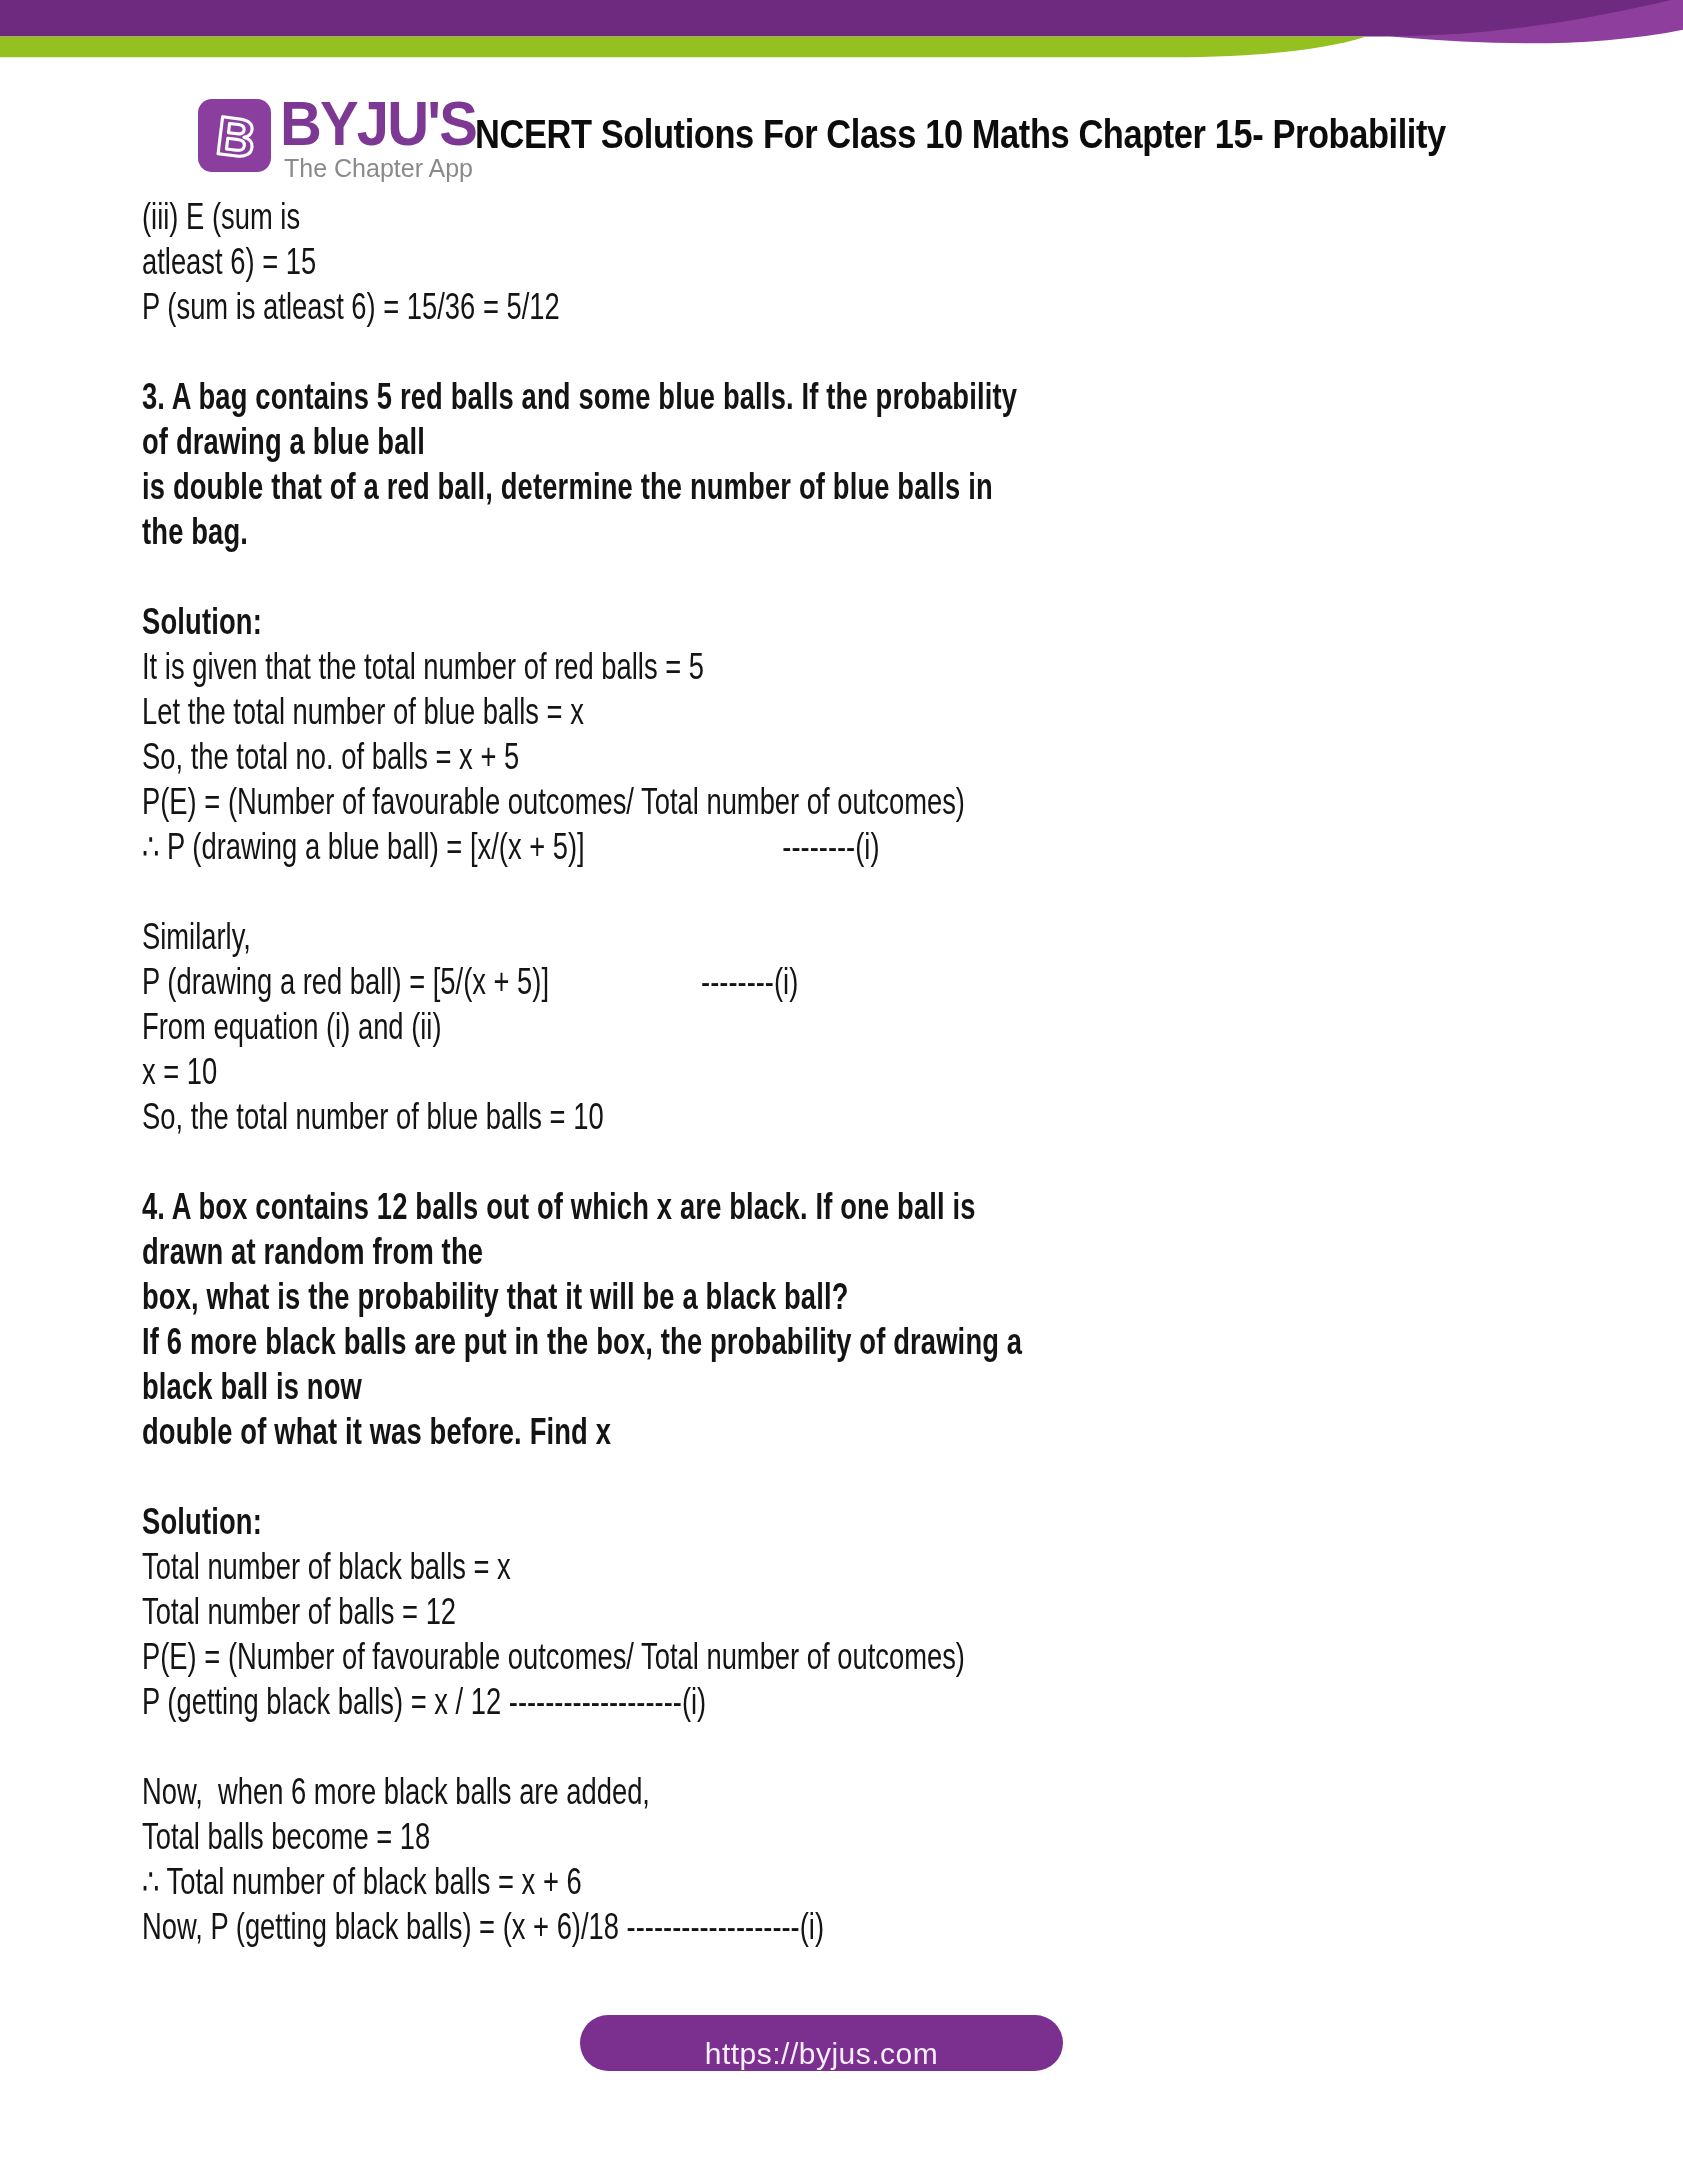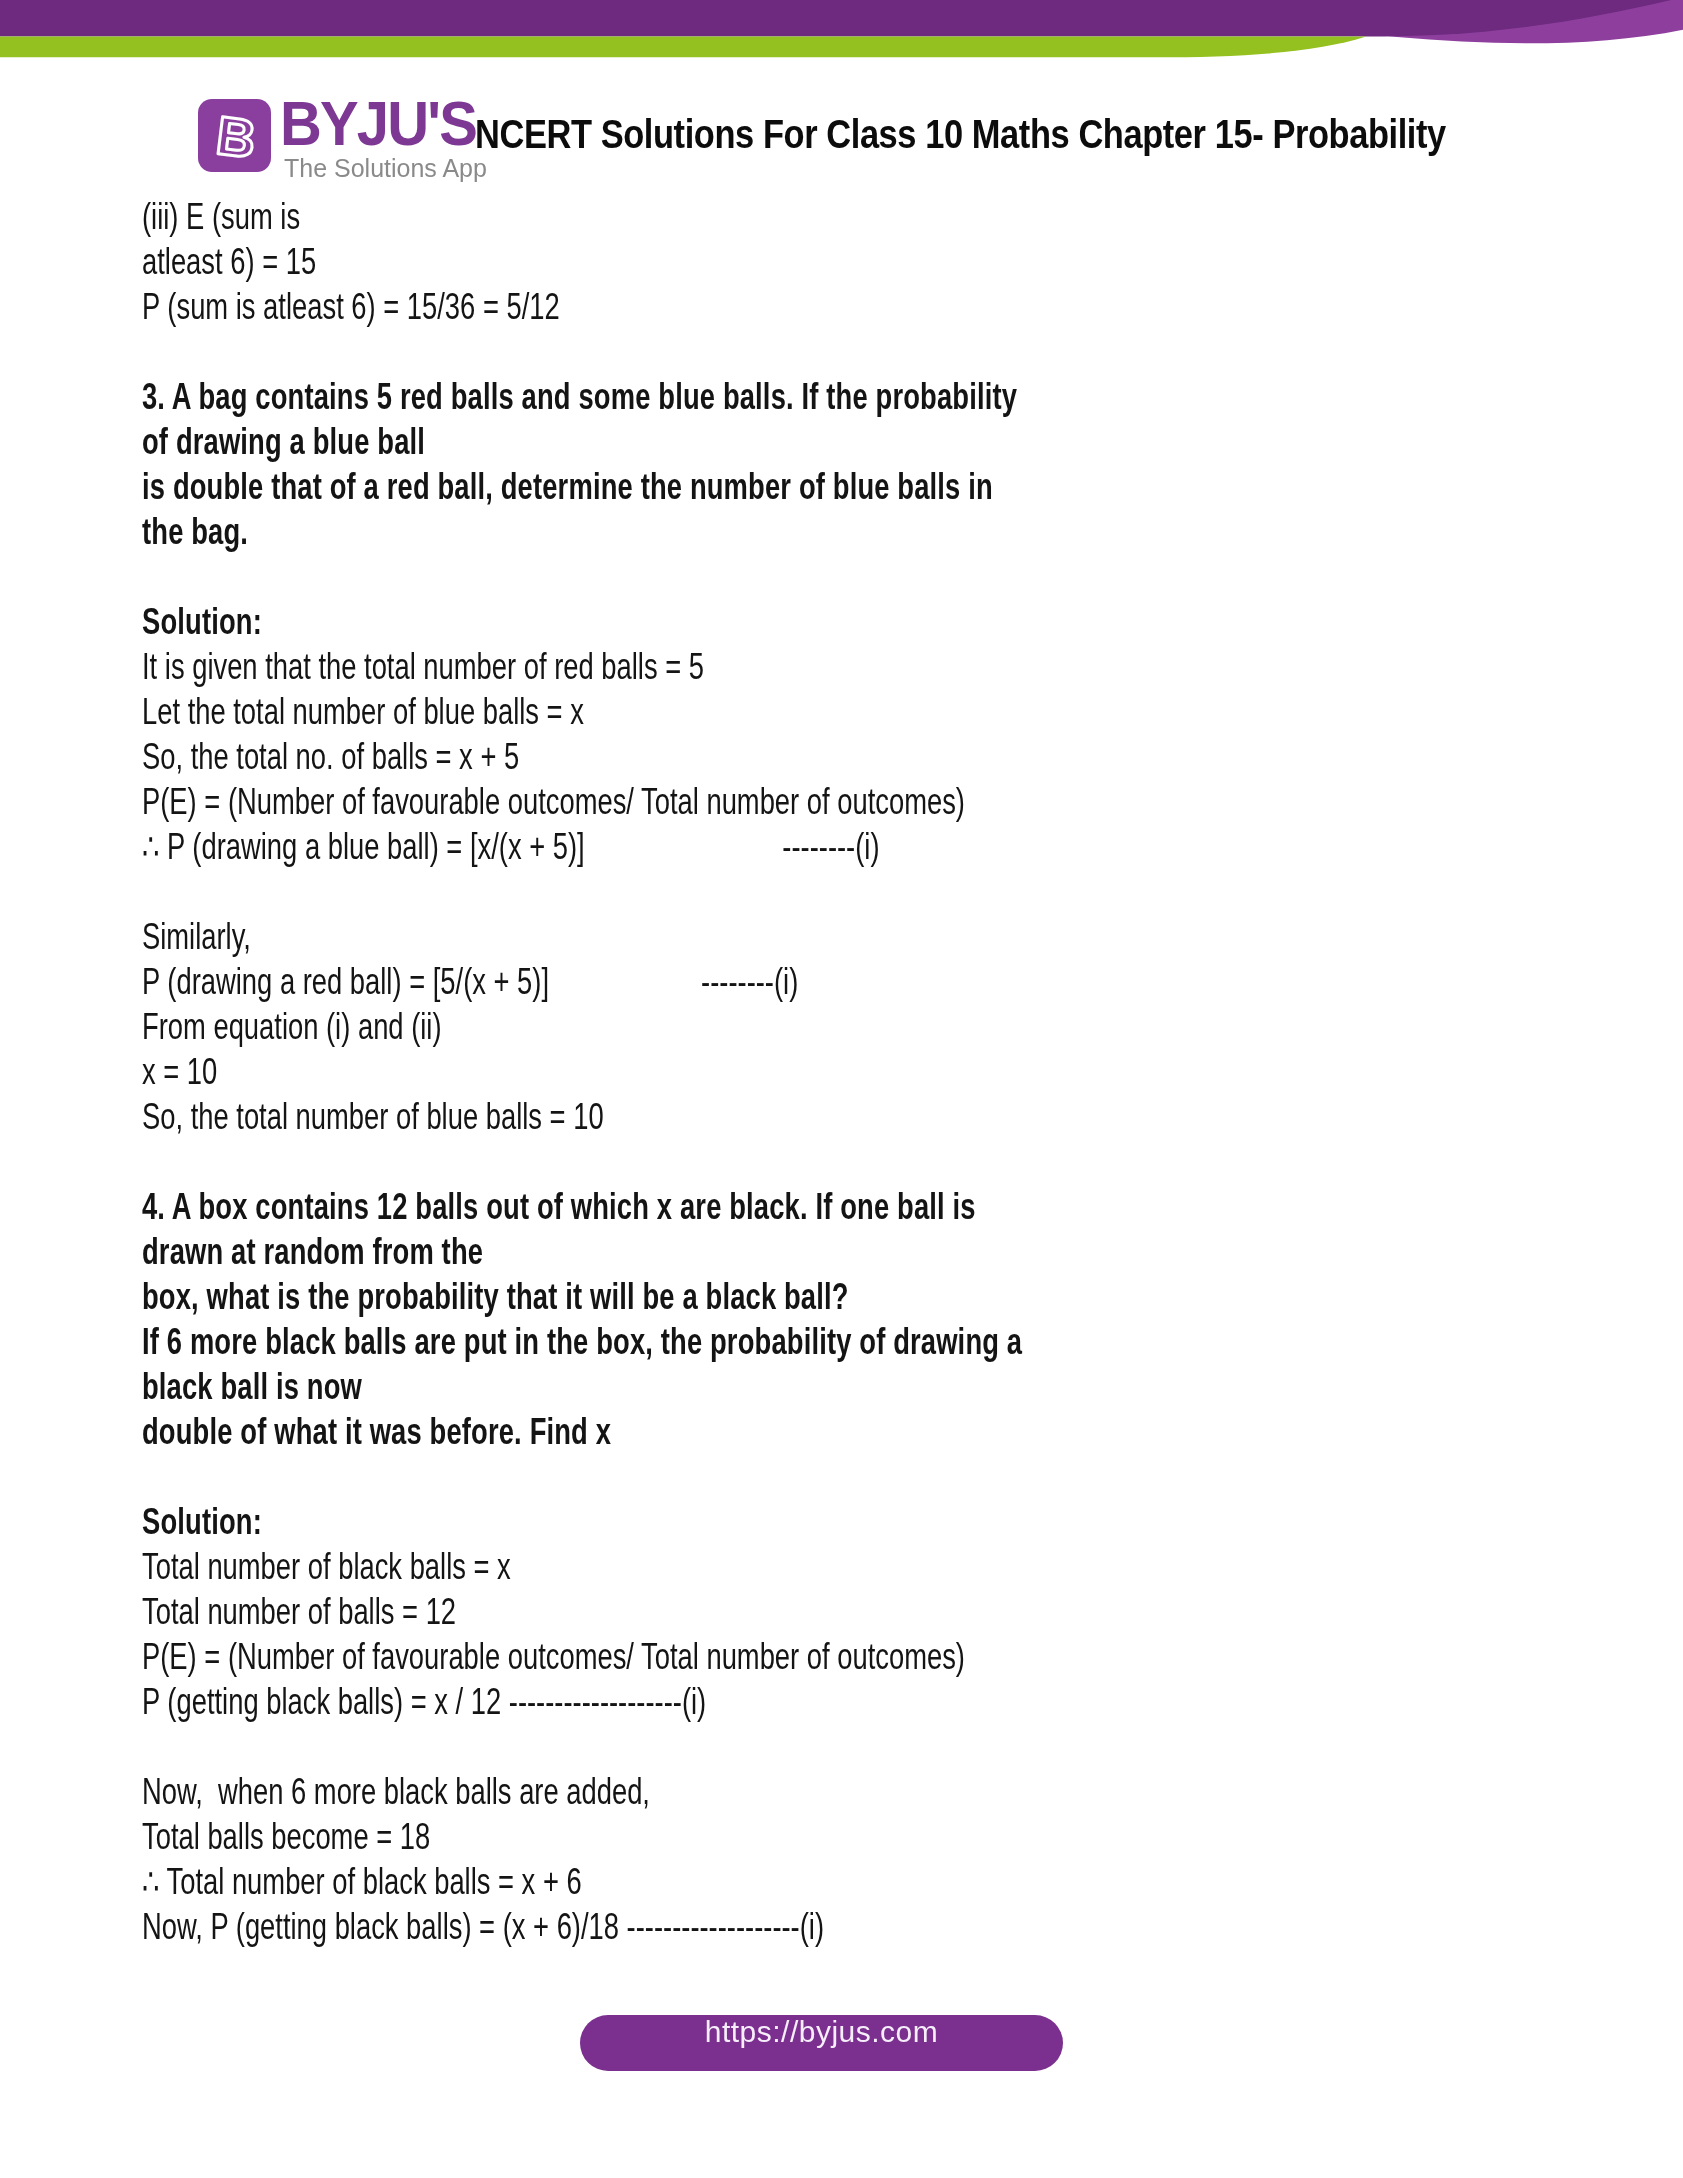--- a/index.html
+++ b/index.html
@@ -34,41 +34,41 @@
     font-size:36px;color:#141414;
     transform:scaleX(0.76);transform-origin:left top;width:1953px;
   }
   .doc-body .line{
     height:45px;line-height:45px;white-space:pre;letter-spacing:0px;
   }
   .doc-body .line.bold{font-weight:bold;letter-spacing:0.2px;}
   
   .footer-pill{
     position:absolute;left:580px;top:2015px;width:483px;height:56px;
-    background:#7b2f8e;border-radius:29px;display:flex;align-items:flex-start;justify-content:center;
+    background:#7b2f8e;border-radius:29px;display:flex;align-items:flex-end;justify-content:center;
     text-decoration:none;
   }
   .footer-pill span{color:#f7eefb;font-size:30px;letter-spacing:0.5px;}
 </style>
 </head>
 <body>
 
 <svg class="header-wave" viewBox="0 0 1700 90" preserveAspectRatio="none">
   <path d="M1150,0 L1700,0 L1700,30 C1530,64 1310,28 1150,0 Z" fill="#8e3f9e"></path>
   <path d="M0,0 L1688,0 C1620,16 1545,30 1460,35 C1430,36.5 1405,37 1380,37 L0,37 Z" fill="#6d2a7f"></path>
   <path d="M0,37 L1380,37 C1330,53 1255,58 1165,58 L0,58 Z" fill="#94c11f"></path>
 </svg>
 
 <div class="logo-tile">
   <svg width="51" height="61" viewBox="0 0 40 52">
     <text x="5" y="43" font-family="Liberation Sans, sans-serif" font-size="46" font-weight="bold" fill="none" stroke="#ffffff" stroke-width="2.6" stroke-linejoin="round" transform="rotate(7 20 26)">B</text>
   </svg>
 </div>
 <div class="wordmark">BYJU'S</div>
-<div class="tagline">The Solutions App</div>
+<div class="tagline">The Chapter App</div>
 <div class="page-title">NCERT Solutions For Class 10 Maths Chapter 15- Probability</div>
 
 <div class="doc-body">
     <div class="line">(iii) E (sum is</div>
     <div class="line">atleast 6) = 15</div>
     <div class="line">P (sum is atleast 6) = 15/36 = 5/12</div>
     <div class="line"> </div>
     <div class="line bold">3. A bag contains 5 red balls and some blue balls. If the probability</div>
     <div class="line bold">of drawing a blue ball</div>
     <div class="line bold">is double that of a red ball, determine the number of blue balls in</div>

